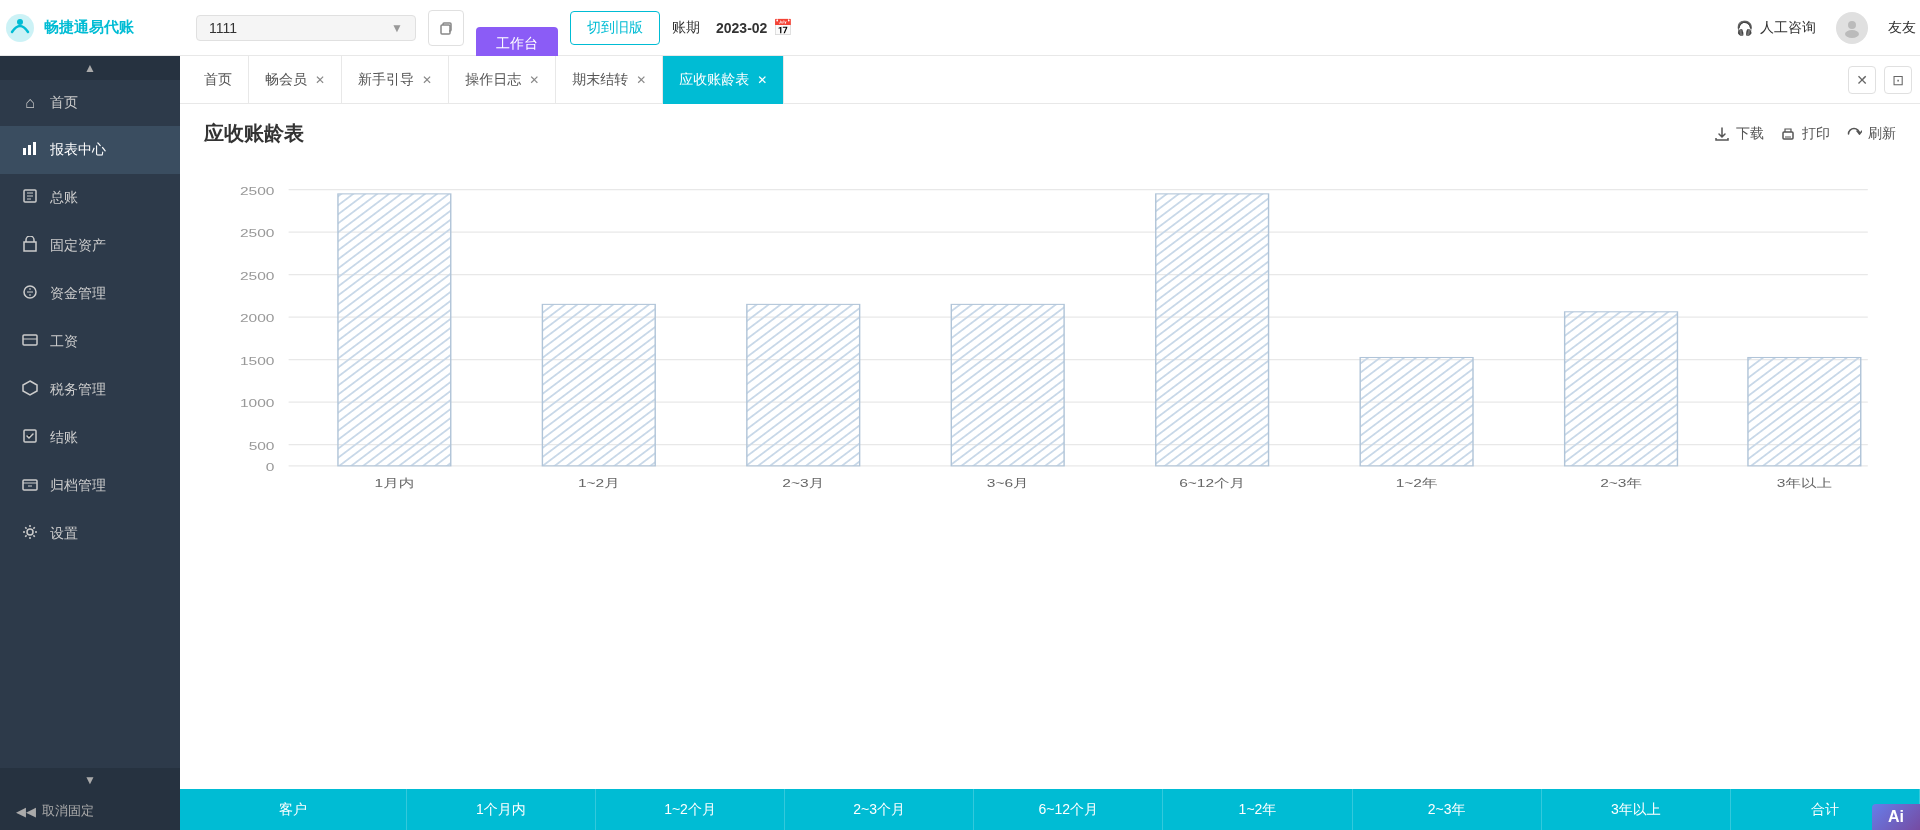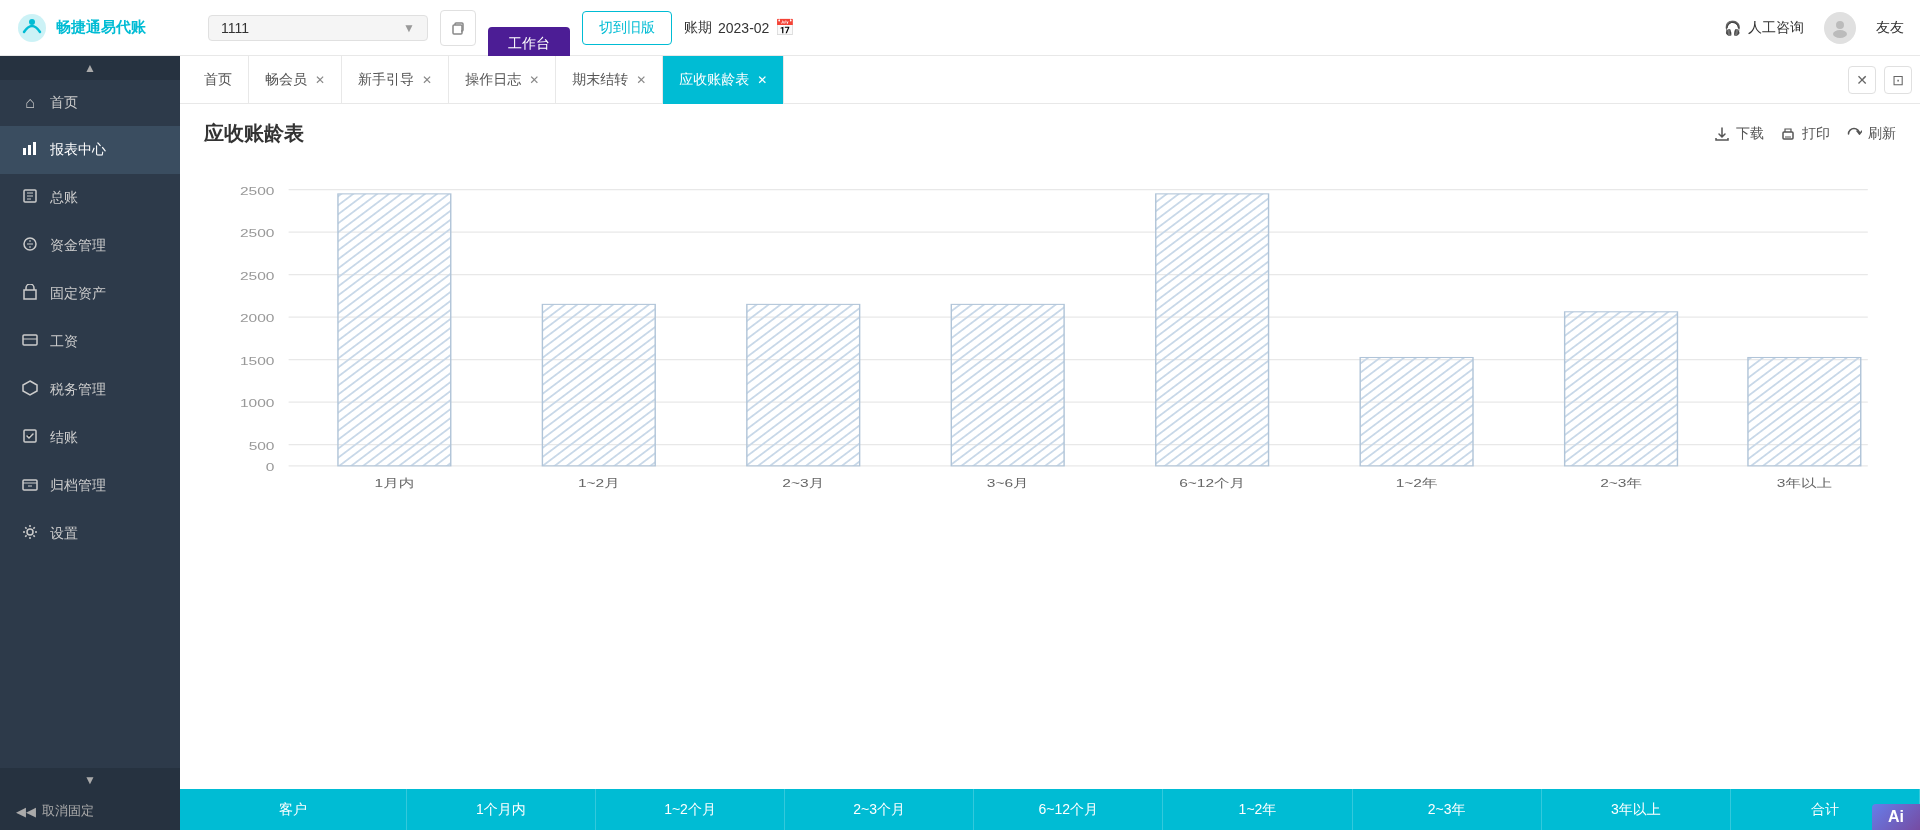--- a/index.html
+++ b/index.html
@@ -4,21 +4,21 @@
   <style>
     * { margin: 0; padding: 0; box-sizing: border-box; }
     body { font-family: 'Microsoft YaHei', sans-serif; font-size: 14px; background: #f0f2f5; display: flex; flex-direction: column; height: 830px; overflow: hidden; }
 
     
     .top-header {
       height: 56px;
       background: #fff;
       display: flex;
       align-items: center;
-      padding: 0 16px;
+      padding: 0 4px;
       border-bottom: 1px solid #e8e8e8;
       flex-shrink: 0;
       gap: 12px;
     }
     .logo-area {
       width: 180px;
       display: flex;
       align-items: center;
       gap: 8px;
       flex-shrink: 0;
@@ -49,21 +49,21 @@
       width: 36px; height: 36px;
       border: 1px solid #e0e0e0;
       border-radius: 4px;
       background: #fff;
       display: flex; align-items: center; justify-content: center;
       cursor: pointer;
       color: #666;
       font-size: 16px;
     }
     .workbench-btn {
-      background: #4c1d95;
+      background: #8b5cf6;
       color: #fff;
       border: none;
       border-radius: 4px;
       padding: 8px 20px;
       font-size: 14px;
       cursor: pointer;
       white-space: nowrap;
       margin-top: 32px;
     }
     .switch-old-btn {
@@ -76,21 +76,21 @@
       cursor: pointer;
       white-space: nowrap;
     }
     .period-area {
       display: flex;
       align-items: center;
       gap: 6px;
       color: #333;
       font-size: 14px;
     }
-    .period-value { font-size: 14px; color: #333; font-weight: 400; }
+    .period-value { font-size: 14px; color: #333; font-weight: 700; margin-left: 10px; }
     .period-icon { color: #00bcd4; font-size: 16px; cursor: pointer; }
     .header-right {
       margin-left: auto;
       display: flex;
       align-items: center;
       gap: 20px;
     }
     .consult-area {
       display: flex;
       align-items: center;
@@ -393,34 +393,34 @@
             <line x1="5" y1="5" x2="11" y2="5" stroke="#ccc" stroke-width="1"></line>
             <line x1="5" y1="8" x2="11" y2="8" stroke="#ccc" stroke-width="1"></line>
             <line x1="5" y1="11" x2="9" y2="11" stroke="#ccc" stroke-width="1"></line>
           </svg>
       </span>
       <span>总账</span>
     </div>
     <div class="sidebar-item">
       <span class="item-icon">
         <svg width="16" height="16" viewBox="0 0 16 16">
+            <rect x="2" y="6" width="12" height="9" stroke="#ccc" stroke-width="1.5" fill="none"></rect>
+            <path d="M4 6V4a4 4 0 018 0v2" stroke="#ccc" stroke-width="1.5" fill="none"></path>
+          </svg>
+      </span>
+      <span>固定资产</span>
+    </div>
+    <div class="sidebar-item">
+      <span class="item-icon">
+        <svg width="16" height="16" viewBox="0 0 16 16">
             <circle cx="8" cy="8" r="6" stroke="#ccc" stroke-width="1.5" fill="none"></circle>
             <path d="M8 4v2M8 10v2M5 8h6" stroke="#ccc" stroke-width="1"></path>
           </svg>
       </span>
       <span>资金管理</span>
-    </div>
-    <div class="sidebar-item">
-      <span class="item-icon">
-        <svg width="16" height="16" viewBox="0 0 16 16">
-            <rect x="2" y="6" width="12" height="9" stroke="#ccc" stroke-width="1.5" fill="none"></rect>
-            <path d="M4 6V4a4 4 0 018 0v2" stroke="#ccc" stroke-width="1.5" fill="none"></path>
-          </svg>
-      </span>
-      <span>固定资产</span>
     </div>
     <div class="sidebar-item">
       <span class="item-icon">
         <svg width="16" height="16" viewBox="0 0 16 16">
             <rect x="1" y="3" width="14" height="10" rx="1" stroke="#ccc" stroke-width="1.5" fill="none"></rect>
             <line x1="1" y1="7" x2="15" y2="7" stroke="#ccc" stroke-width="1"></line>
           </svg>
       </span>
       <span>工资</span>
     </div>

